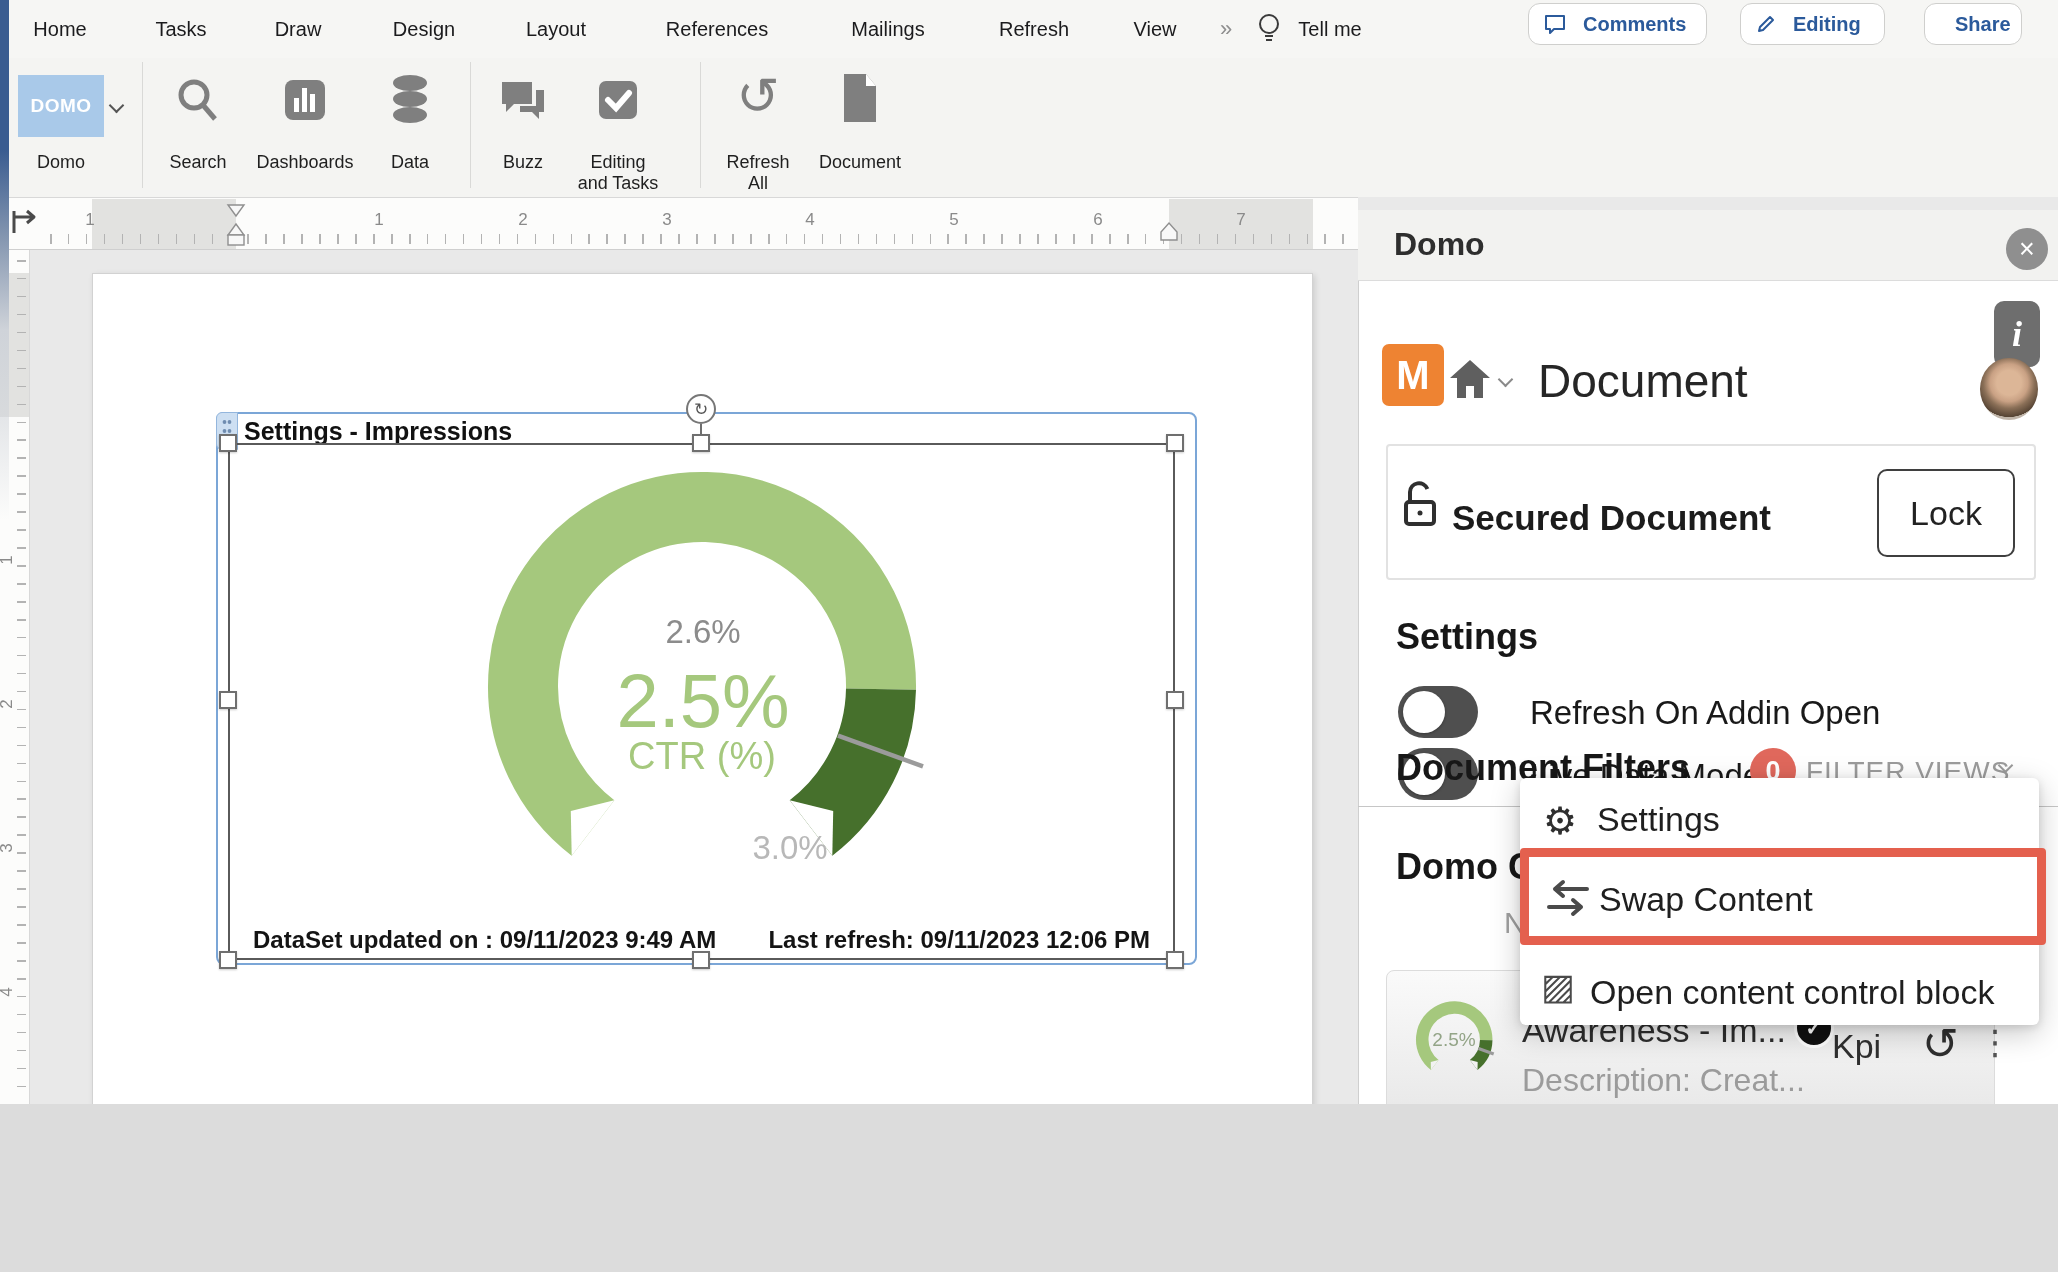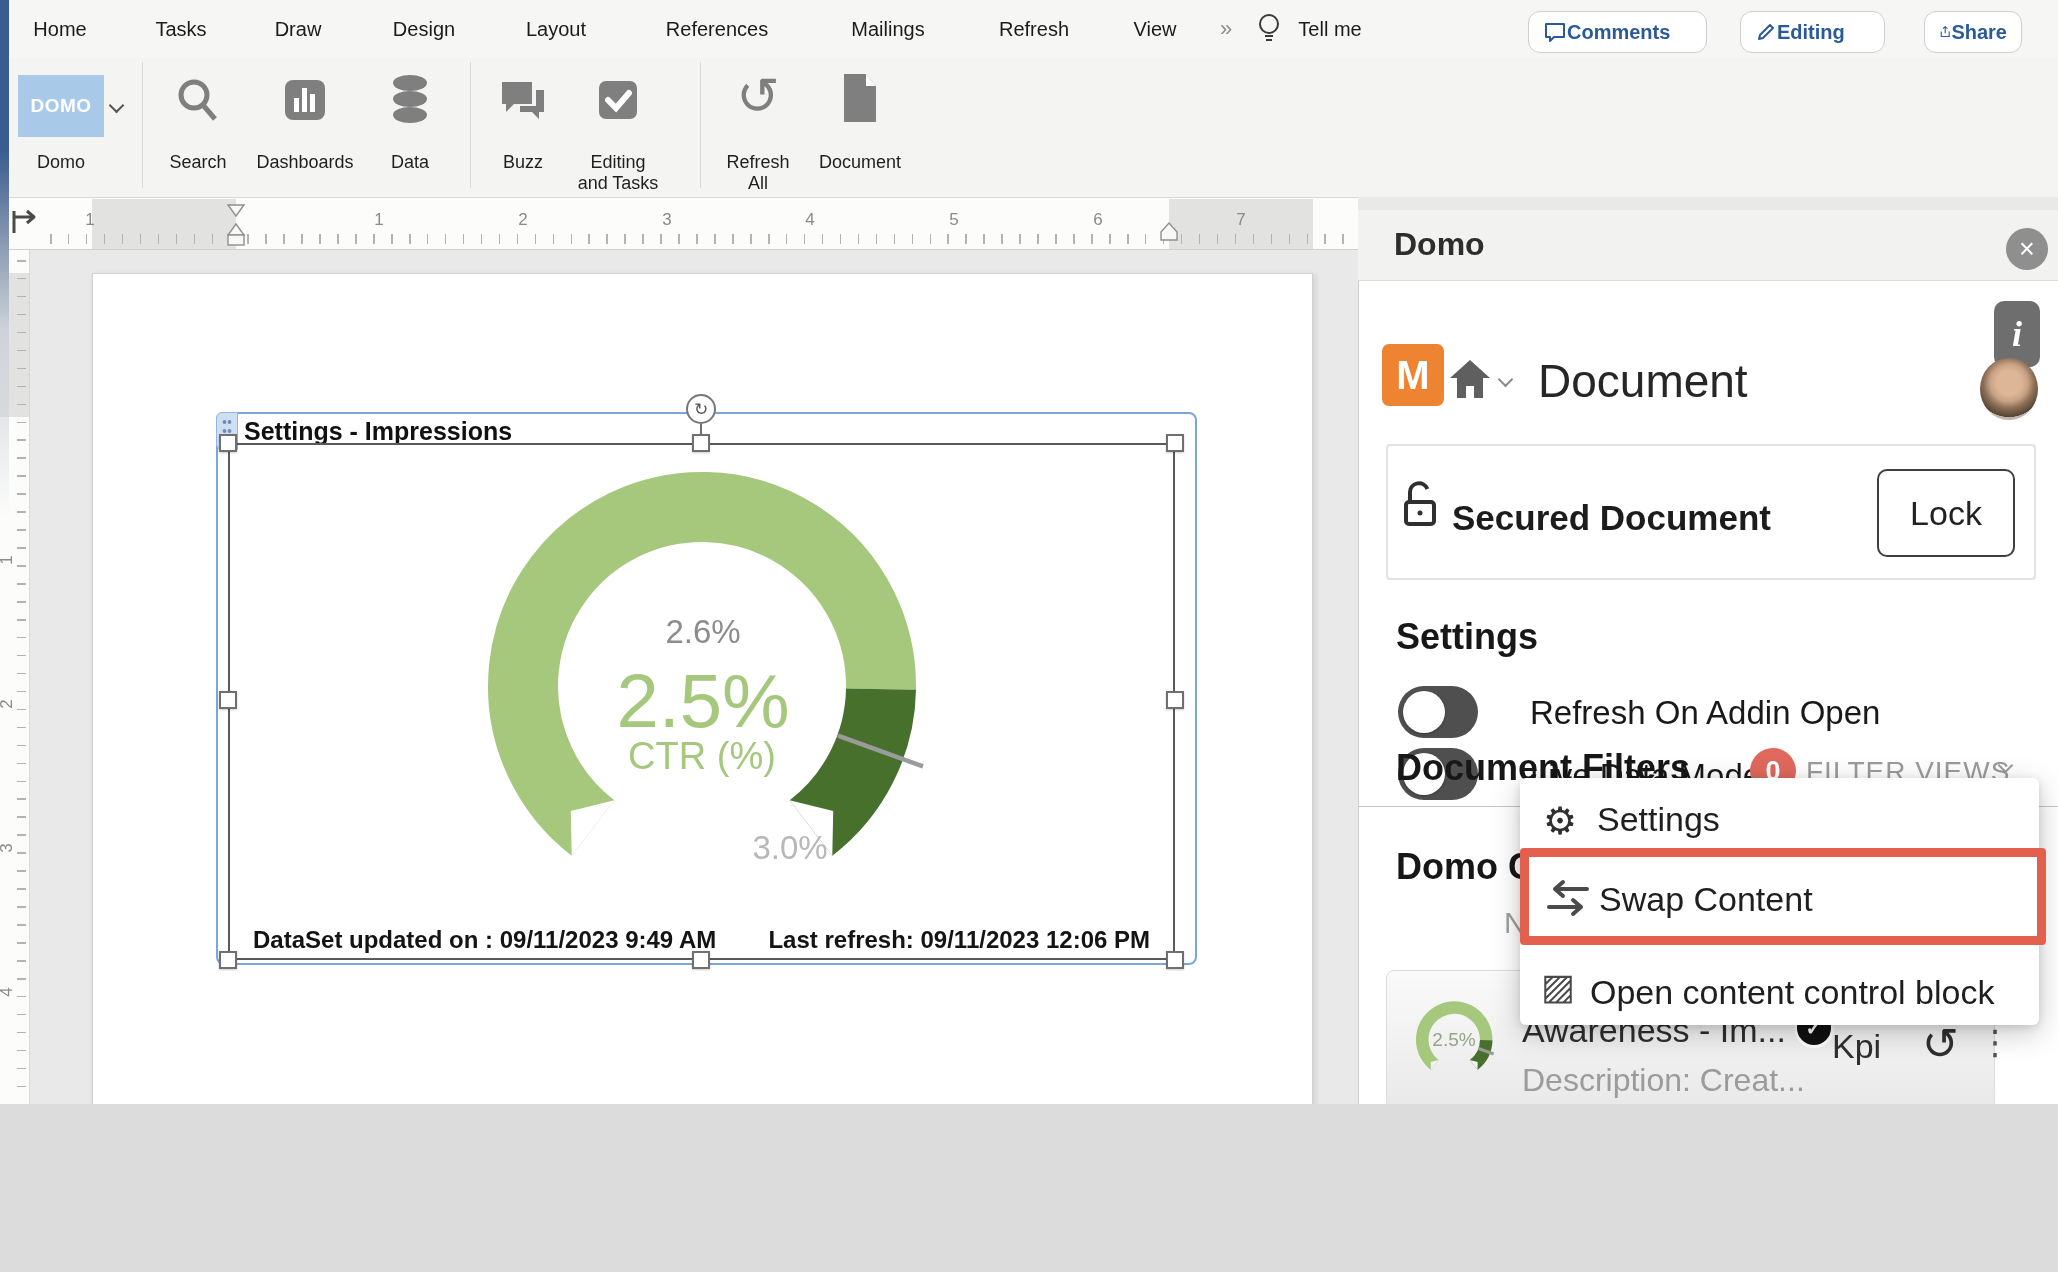--- a/index.html
+++ b/index.html
@@ -4,22 +4,22 @@
 <style>
   html,body{margin:0;padding:0;background:#dcdcdc;}
   #app{position:relative;width:2058px;height:1104px;overflow:hidden;
        font-family:"Liberation Sans",sans-serif;background:#e9e9e9;color:#1d1d1f;}
   .abs{position:absolute;}
   
   #menubar{left:0;top:0;width:2058px;height:58px;background:#f6f6f4;}
   .menu-item{top:0;height:58px;line-height:58px;font-size:20px;color:#1b1b1d;transform:translateX(-50%);cursor:default;}
   .overflow-chevrons{color:#8f8f8f;font-size:22px;}
   .tellme-bulb{width:26px;height:34px;}
-  .topbtn{top:11px;height:42px;border:1.5px solid #cfcfcd;border-radius:12px;background:#fff;
-          display:flex;align-items:center;gap:0;padding:0 14px;box-sizing:border-box;
+  .topbtn{top:3px;height:42px;border:1.5px solid #cfcfcd;border-radius:12px;background:#fff;
+          display:flex;align-items:center;gap:16px;padding:0 14px;box-sizing:border-box;
           color:#2b5a9b;font-size:20px;font-weight:600;}
   
   #ribbon{left:0;top:58px;width:2058px;height:139px;background:#f4f4f2;}
   .rsep{top:4px;width:1px;height:126px;background:#d9d9d7;}
   .ribbon-label{font-size:18px;color:#1f1f1f;text-align:center;transform:translateX(-50%);white-space:nowrap;}
   .ricon{transform:translateX(-50%);color:#7f7f7f;}
   #domo-tile{left:18px;top:17px;width:86px;height:62px;background:#a9c9e9;display:flex;align-items:center;justify-content:center;}
   #domo-tile span{color:#fff;font-weight:700;font-size:19px;letter-spacing:.5px;}
   .chev{display:inline-block;width:9px;height:9px;border-right:2.5px solid #555;border-bottom:2.5px solid #555;transform:rotate(45deg);}
   

